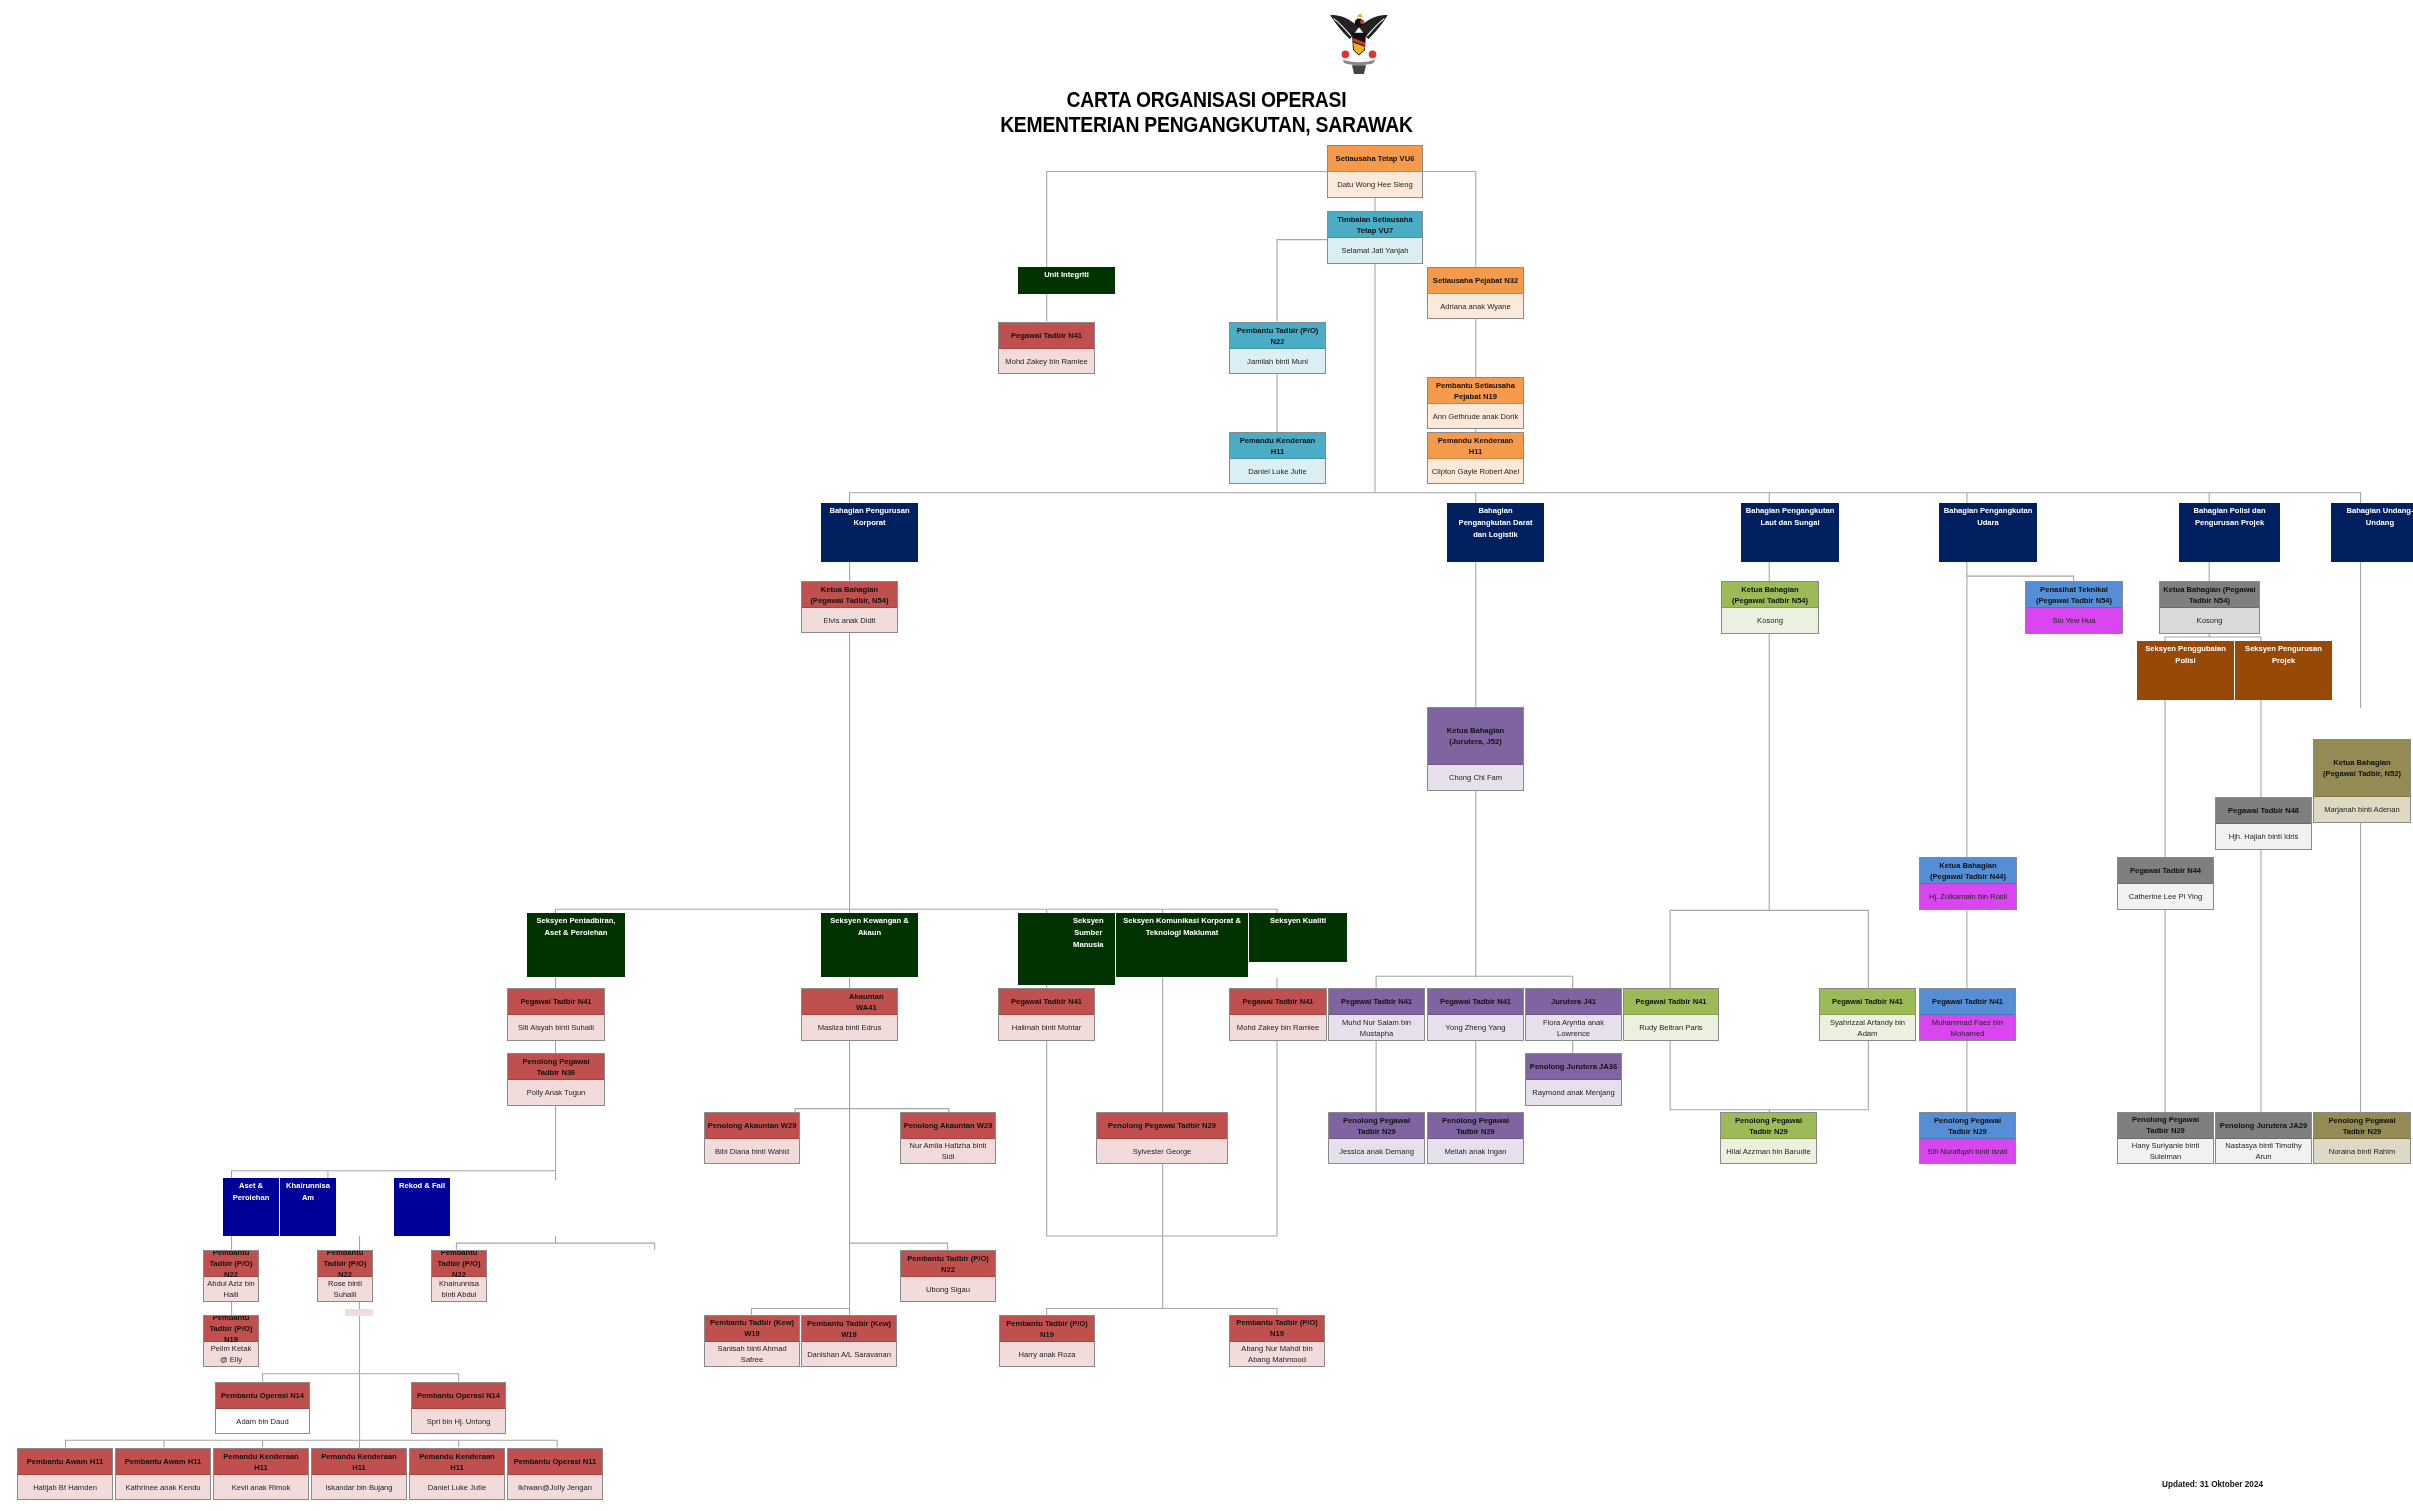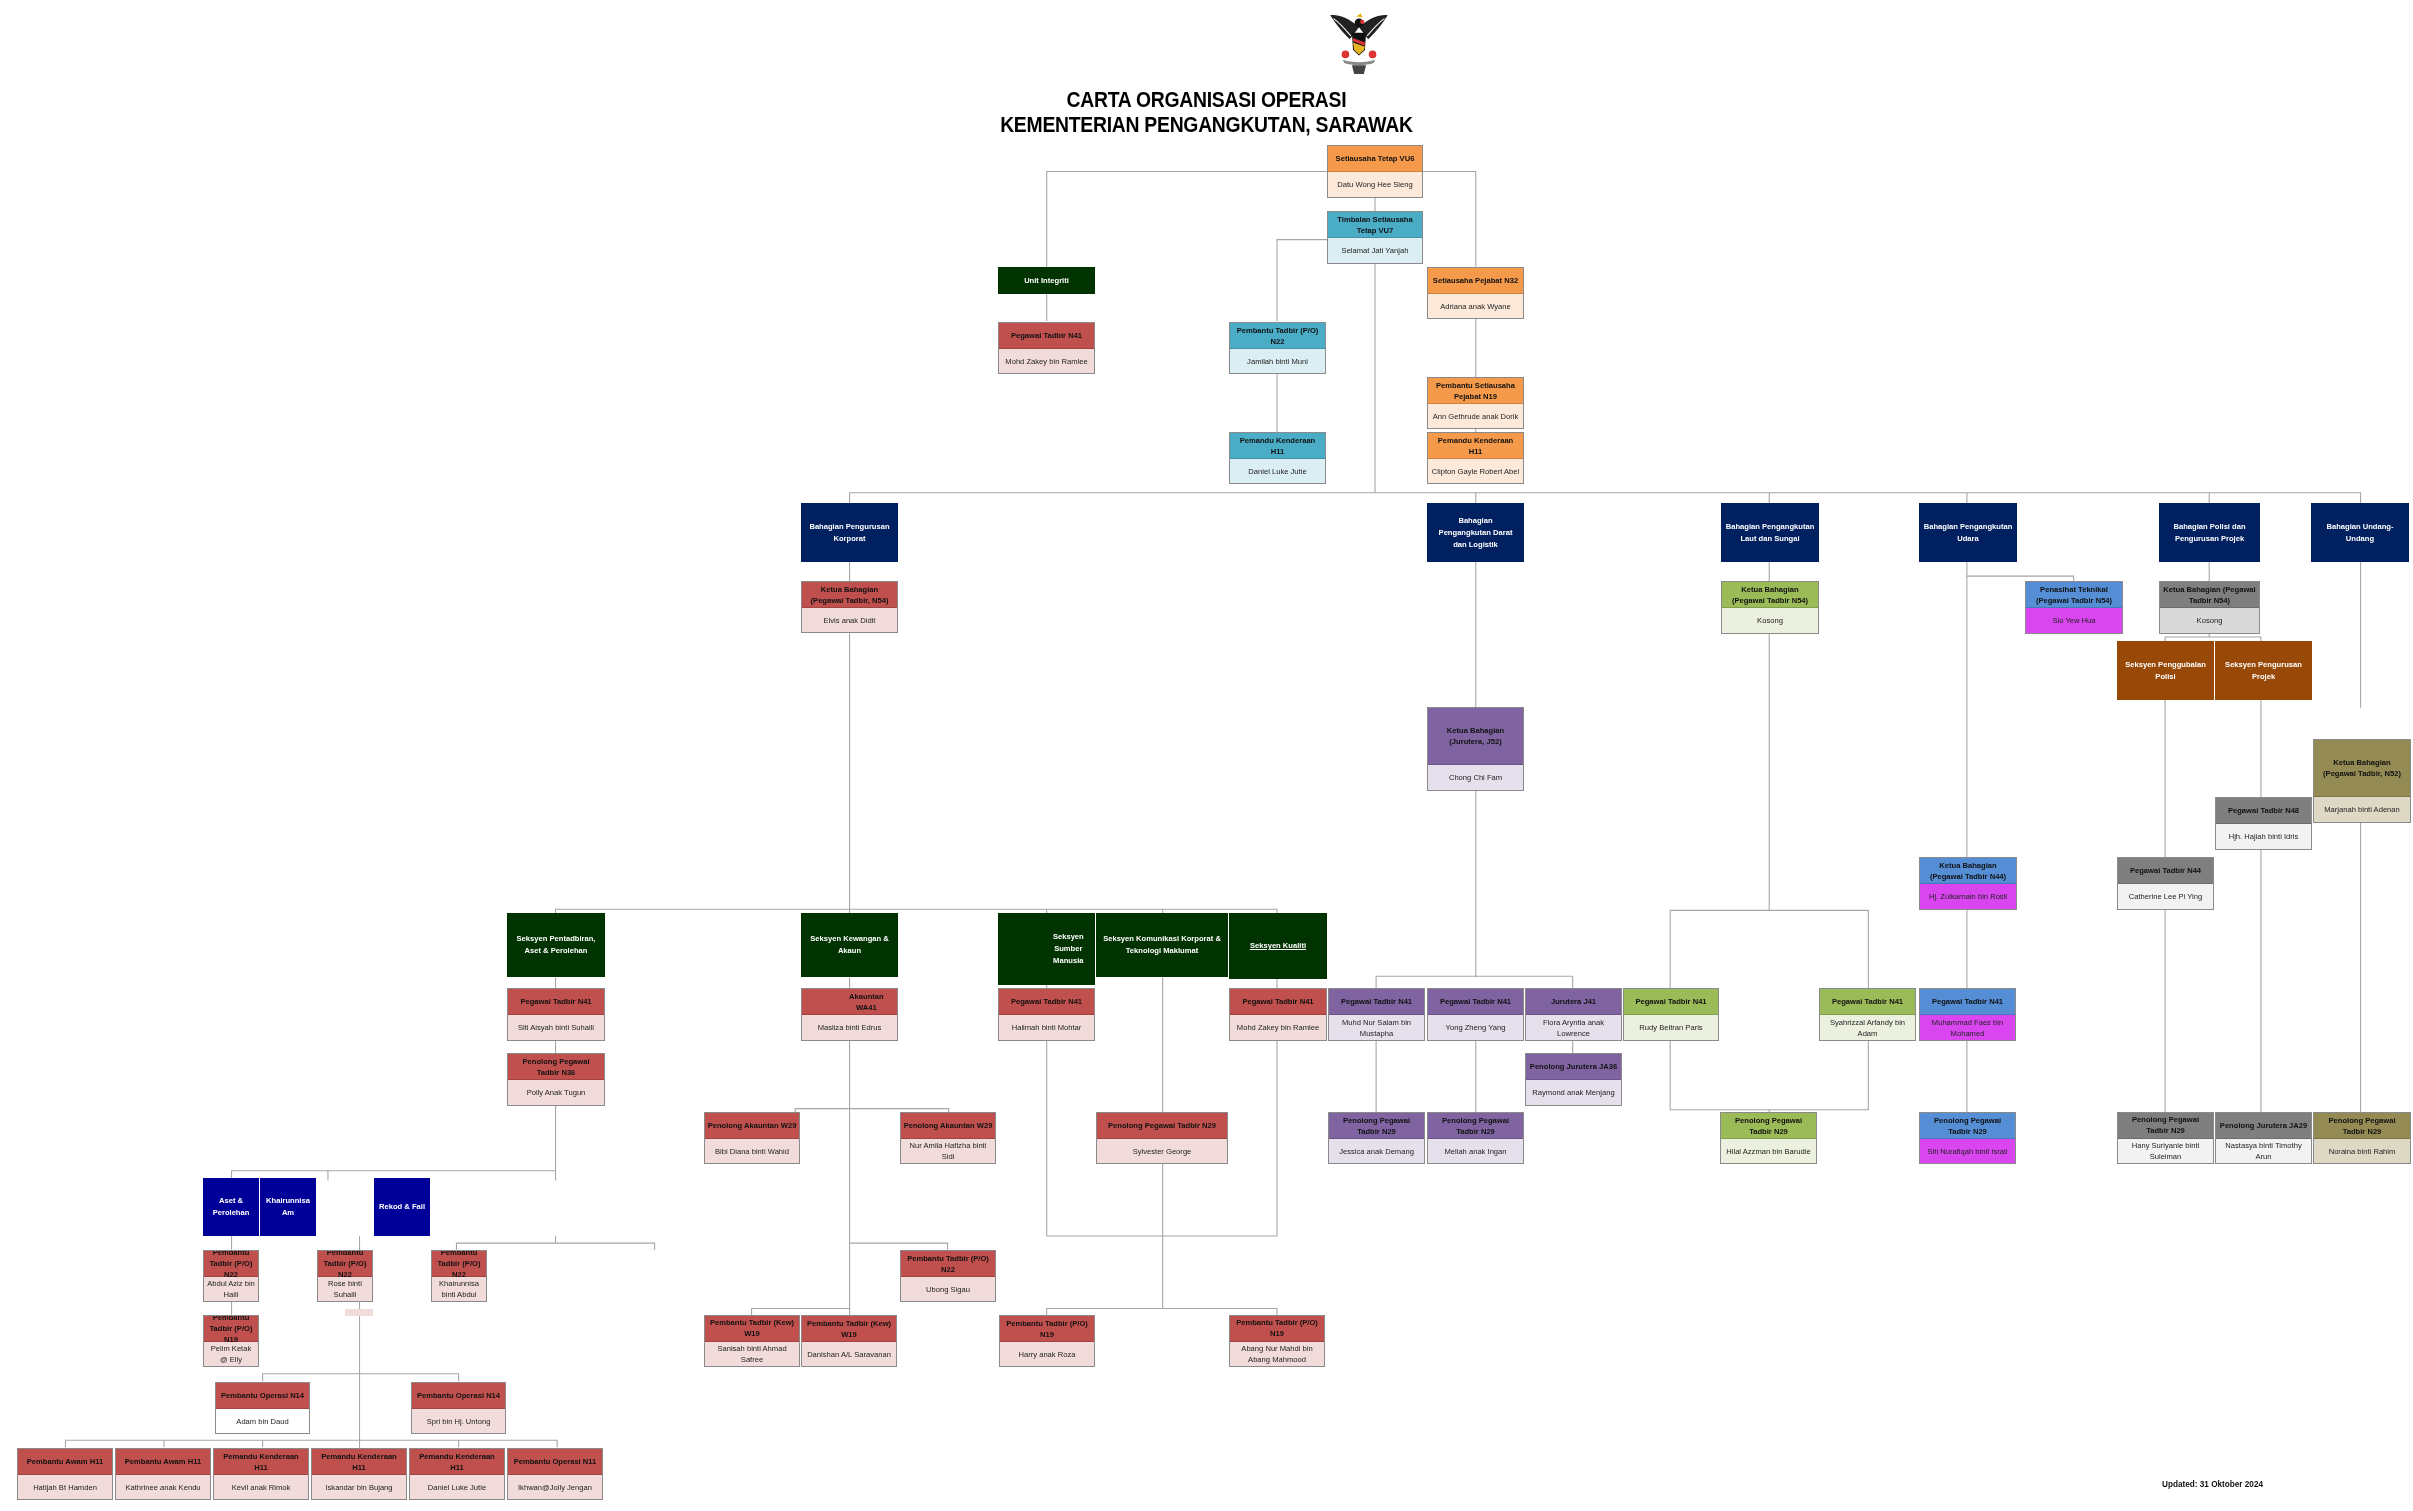--- a/index.html
+++ b/index.html
@@ -13,22 +13,22 @@
   .t1 { top: 87px; }
   .t2 { top: 112px; }
   .logo { position: absolute; left: 1329px; top: 11px; width: 60px; height: 64px; }
   .node { position: absolute; box-sizing: border-box; display: flex; flex-direction: column;
           border: 1.1px solid #8a8a8a; overflow: hidden; }
   .node .hd { display: flex; align-items: center; justify-content: center; text-align: center;
               font-weight: bold; font-size: 7.6px; line-height: 11px; color: #111; padding: 1.1px 2.2px;
               box-sizing: border-box; border-bottom: 1.1px solid rgba(0,0,0,0.15); }
   .node .nm { flex: 1; display: flex; align-items: center; justify-content: center; text-align: center;
               font-size: 7.6px; line-height: 11px; color: #222; padding: 1.1px 2.2px; box-sizing: border-box; }
-  .unit { position: absolute; box-sizing: border-box; display: flex; align-items: center; justify-content: center;
-          text-align: center; font-weight: bold; color: #fff; font-size: 7.6px; line-height: 12px; padding: 2.2px 4.4px; }
+  .unit { position: absolute; box-sizing: border-box; display: flex; align-items: flex-start; justify-content: center;
+          text-align: center; font-weight: bold; color: #fff; font-size: 7.6px; line-height: 12px; padding: 2.2px 4.4px; margin-left: 20px; }
   .updated { position: absolute; left: 2162px; top: 1480px; font-weight: bold; font-size: 8.2px; color: #111; }
   
   .c-orange .hd { background: #f59a4b; } .c-orange .nm { background: #fde9d9; text-align: center; }
   .c-teal .hd { background: #4bacc6; } .c-teal .nm { background: #daeef3; }
   .c-red .hd { background: #c0504d; } .c-red .nm { background: #f2dcdb; }
   .c-redw .hd { background: #c0504d; } .c-redw .nm { background: #ffffff; }
   .c-purple .hd { background: #8064a2; } .c-purple .nm { background: #e5e0ec; }
   .c-green .hd { background: #9bbb59; } .c-green .nm { background: #ebf1de; }
   .c-blue .hd { background: #558ed5; } .c-blue .nm { background: #d946ef; }
   .c-grey .hd { background: #7f7f7f; } .c-grey .nm { background: #f2f2f2; }
@@ -214,21 +214,21 @@
     </div>
   <div class="unit u-dgreen" style="left:801px;top:913px;width:97px;height:64px;">
       <span>Seksyen Kewangan &amp; Akaun</span>
     </div>
   <div class="unit u-dgreen" style="left:998px;top:913px;width:97px;height:72px;padding-left:48px;">
       <span>Seksyen Sumber Manusia</span>
     </div>
   <div class="unit u-dgreen" style="left:1096px;top:913px;width:132px;height:64px;">
       <span>Seksyen Komunikasi Korporat &amp; Teknologi Maklumat</span>
     </div>
-  <div class="unit u-dgreen" style="left:1229px;top:913px;width:98px;height:66px;text-decoration:underline;">
+  <div class="unit u-dgreen" style="left:1229px;top:913px;width:98px;height:49px;">
       <span>Seksyen Kualiti</span>
     </div>
 
   <div class="node c-red" style="left:507px;top:988px;width:98px;height:53px;">
     <div class="hd" style="height:26px;">Pegawai Tadbir N41</div>
     <div class="nm">Siti Aisyah binti Suhaili</div>
   </div>
   <div class="node c-red" style="left:507px;top:1053px;width:98px;height:53px;">
     <div class="hd" style="height:26px;">Penolong Pegawai Tadbir N36</div>
     <div class="nm">Polly Anak Tugun</div>

